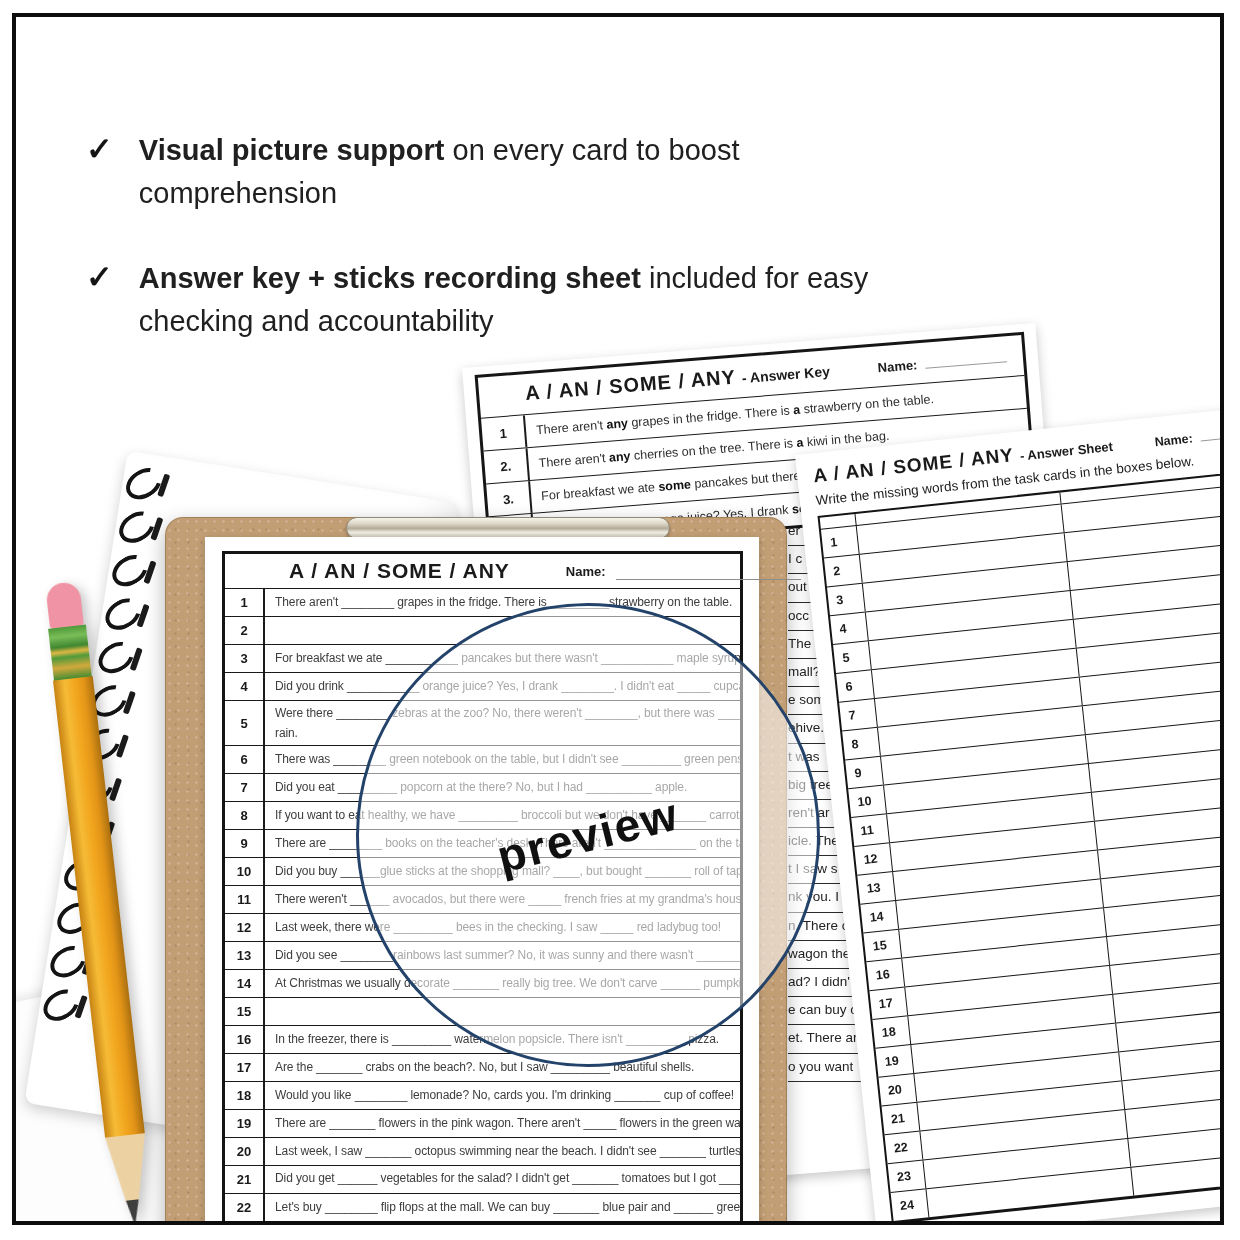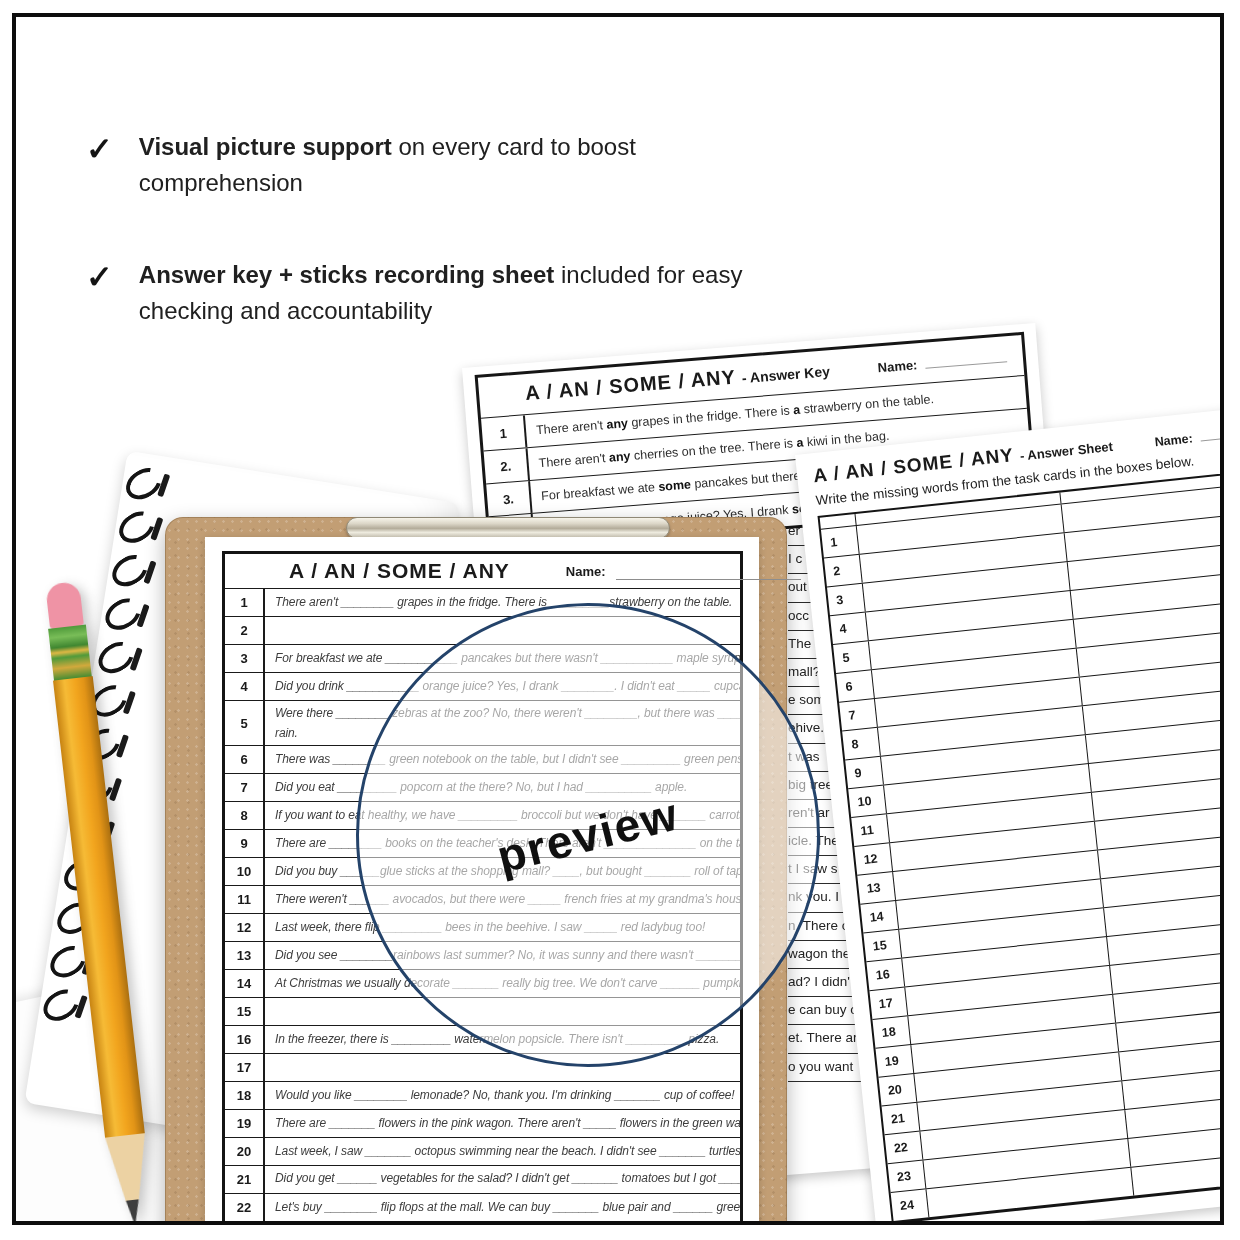--- a/index.html
+++ b/index.html
@@ -11,21 +11,21 @@
   .frame{position:absolute;left:12px;top:13px;width:1212px;height:1212px;
     border:4px solid #0d0d0d;box-sizing:border-box;z-index:100;pointer-events:none;}
   .scene{position:absolute;left:16px;top:17px;width:1204px;height:1204px;overflow:hidden;}
 
   
   .heading{position:absolute;left:46px;top:10px;font-size:82px;font-weight:800;
     letter-spacing:-2px;color:#141414;white-space:nowrap;}
   .bullet{position:absolute;left:70px;display:flex;gap:26px;align-items:flex-start;}
   .bullet.b1{top:112px;} .bullet.b2{top:240px;}
   .check{font-size:32px;font-weight:700;line-height:1.3;color:#141414;}
-  .btext{font-size:24px;line-height:1.48;color:#202020;white-space:pre-wrap;max-width:980px;}
+  .btext{font-size:29px;line-height:1.48;color:#202020;white-space:pre-wrap;max-width:980px;}
   .btext b{font-weight:700;}
 
   
   .bl-sheet{position:absolute;left:-70px;top:1000px;width:470px;height:330px;
     background:#fdfdfd;transform:rotate(-12deg);transform-origin:top left;
     box-shadow:0 -4px 12px rgba(0,0,0,.10);z-index:5;}
 
   
   .notebook{position:absolute;left:58px;top:456px;width:336px;height:660px;
     transform:rotate(9deg);transform-origin:center;z-index:8;}
@@ -89,21 +89,21 @@
   .ws-paper{position:absolute;left:189px;top:520px;width:554px;height:726px;
     background:#ffffff;z-index:34;box-shadow:0 2px 8px rgba(0,0,0,.18);}
   .ws-table{margin:14px 16px 0 17px;border:3px solid #141414;background:#fff;}
   .ws-title-row{display:flex;align-items:center;height:34px;}
   .ws-title{font-size:21px;font-weight:700;letter-spacing:1px;margin-left:64px;white-space:nowrap;}
   .ws-name{font-size:13px;font-weight:700;margin-left:56px;white-space:nowrap;}
   .ws-nameline{width:185px;border-bottom:1.4px solid #8d8d8d;height:16px;margin:0 12px 0 10px;flex:none;}
   .ws-row{display:flex;border-top:1.8px solid #1a1a1a;min-height:27px;}
   .ws-num{width:38px;flex:none;border-right:2px solid #1a1a1a;font-weight:700;font-size:13px;
     display:flex;align-items:center;justify-content:center;}
-  .ws-text{padding:0 4px 0 10px;overflow:hidden;font-style:italic;}
+  .ws-text{padding:0 4px 0 10px;overflow:hidden;}
   .ws-line{font-size:12px;line-height:26.5px;white-space:nowrap;color:#3d3d3d;letter-spacing:-0.1px;}
   .ws-row.two .ws-line{line-height:20px;}
   .ws-row.two .ws-text{padding-top:2px;padding-bottom:2px;}
 
   
   .as-paper{position:absolute;left:779px;top:438px;width:522px;height:792px;
     background:#ffffff;transform:rotate(-6deg);transform-origin:top left;
     box-shadow:0 4px 12px rgba(0,0,0,.22);z-index:40;padding:12px 14px 0 16px;box-sizing:border-box;}
   .as-head{display:flex;align-items:baseline;}
   .as-title{font-size:19px;font-weight:700;letter-spacing:1px;white-space:nowrap;}
@@ -336,21 +336,21 @@
           </div>
           <div class="ws-row">
             <div class="ws-num">11</div>
             <div class="ws-text">
               <div class="ws-line">There weren't ______ avocados, but there were _____ french fries at my grandma's house.</div>
             </div>
           </div>
           <div class="ws-row">
             <div class="ws-num">12</div>
             <div class="ws-text">
-              <div class="ws-line">Last week, there flip _________ bees in the beehive. I saw _____ red ladybug too!</div>
+              <div class="ws-line">Last week, there were _________ bees in the checking. I saw _____ red ladybug too!</div>
             </div>
           </div>
           <div class="ws-row">
             <div class="ws-num">13</div>
             <div class="ws-text">
               <div class="ws-line">Did you see ________rainbows last summer? No, it was sunny and there wasn't _______ rain.</div>
             </div>
           </div>
           <div class="ws-row">
             <div class="ws-num">14</div>
@@ -362,25 +362,28 @@
             <div class="ws-num">15</div>
           </div>
           <div class="ws-row">
             <div class="ws-num">16</div>
             <div class="ws-text">
               <div class="ws-line">In the freezer, there is _________ watermelon popsicle. There isn't _________ pizza.</div>
             </div>
           </div>
           <div class="ws-row">
             <div class="ws-num">17</div>
+            <div class="ws-text">
+              <div class="ws-line">Are the _______ crabs on the beach?. No, but I saw _________ beautiful shells.</div>
+            </div>
           </div>
           <div class="ws-row">
             <div class="ws-num">18</div>
             <div class="ws-text">
-              <div class="ws-line">Would you like ________ lemonade? No, thank you. I'm drinking _______ cup of coffee!</div>
+              <div class="ws-line">Would you like ________ lemonade? No, cards you. I'm drinking _______ cup of coffee!</div>
             </div>
           </div>
           <div class="ws-row">
             <div class="ws-num">19</div>
             <div class="ws-text">
               <div class="ws-line">There are _______ flowers in the pink wagon. There aren't _____ flowers in the green wagon.</div>
             </div>
           </div>
           <div class="ws-row">
             <div class="ws-num">20</div>

